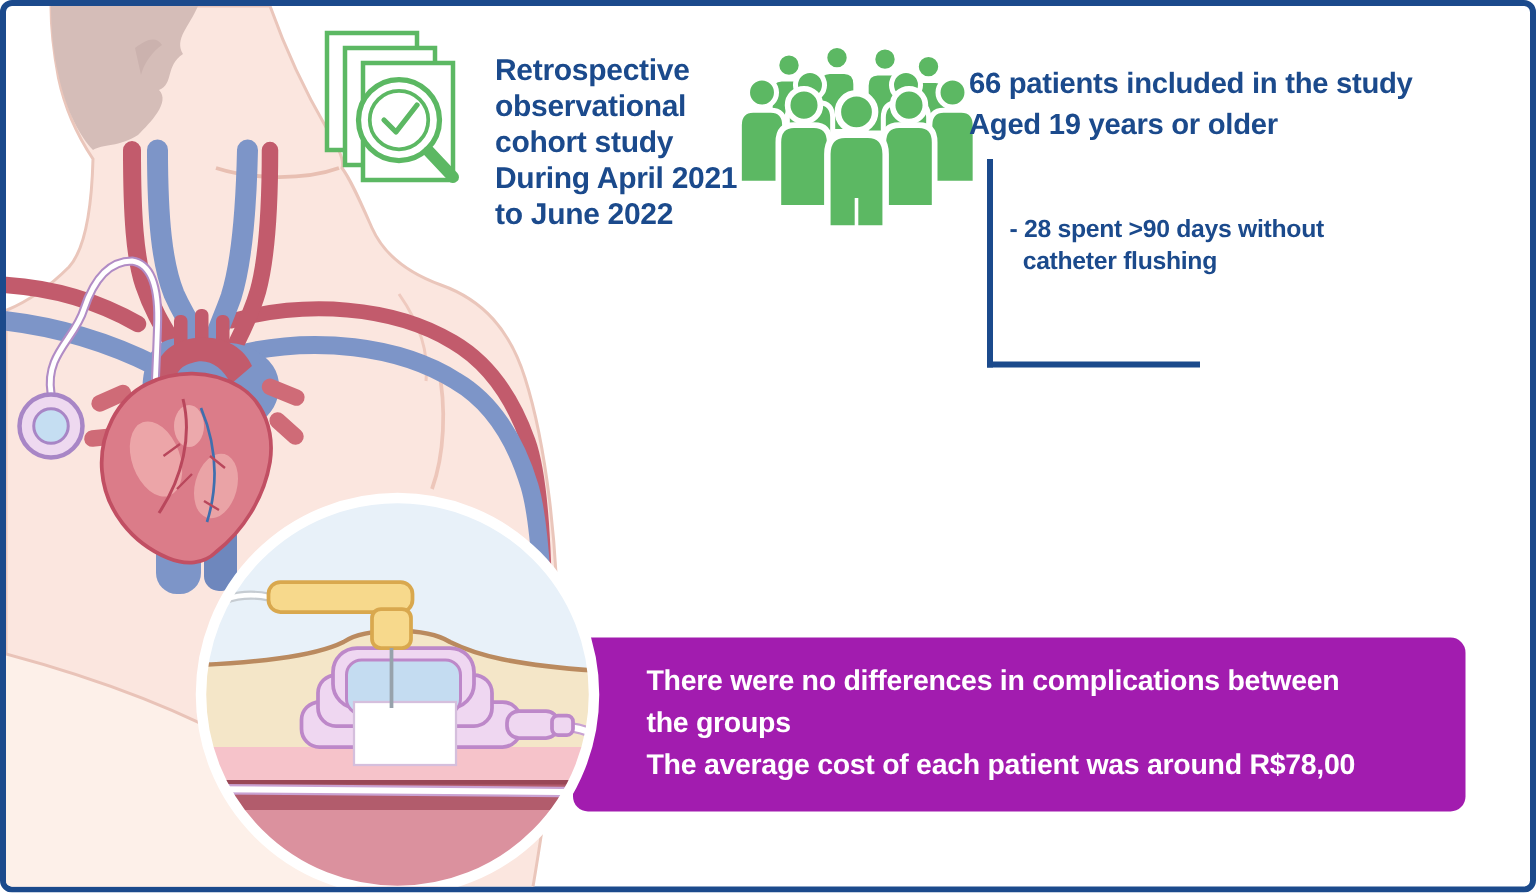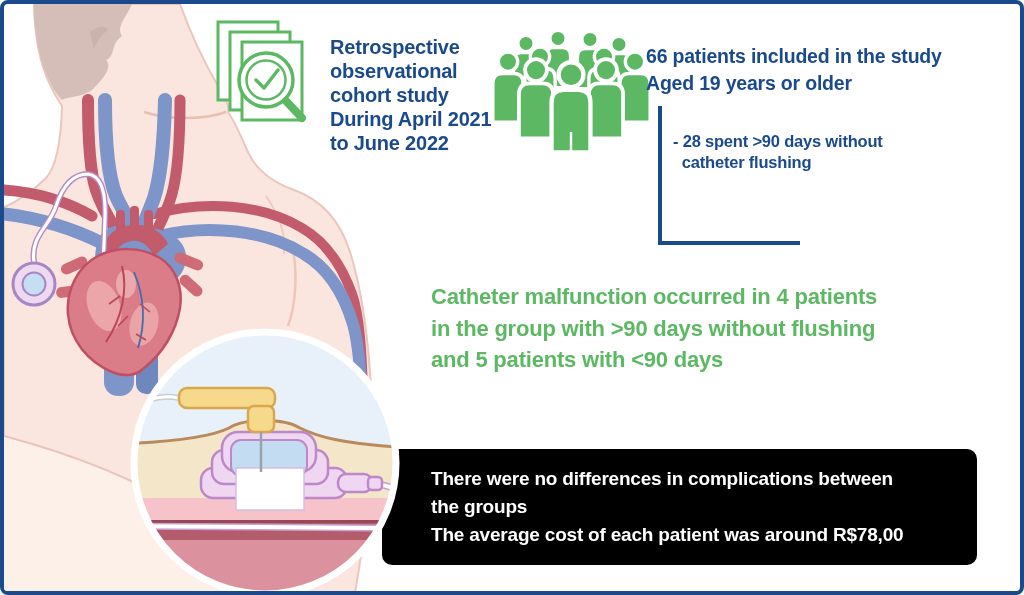--- a/index.html
+++ b/index.html
@@ -23,32 +23,31 @@
     z-index:4;
   }
   .bracket{
     left:654px;top:102px;width:138px;height:135px;
     border-left:4px solid #1b4a8c;border-bottom:4px solid #1b4a8c;
     z-index:3;
   }
   .bullets{left:669px;top:127px;width:340px;z-index:4;}
   .bullet{
     font-size:16.5px;line-height:21px;font-weight:700;color:#1b4a8c;
-    letter-spacing:-0.2px;margin:0 0 9px 0;
+    letter-spacing:-0.2px;margin:12px 0 9px 0;
   }
   .finding{
     left:427px;top:277px;width:575px;
     font-size:22px;line-height:31.5px;font-weight:700;color:#5cb863;
     letter-spacing:-0.2px;z-index:4;
   }
   .greenbox{
     left:378px;top:421px;width:595px;height:116px;box-sizing:border-box;
-    background:#000000;border-radius:10px;z-index:2;
+    background:#a21caf;border-radius:10px;z-index:2;
     padding:16px 20px 0 49px;
-    margin-top:24px;
   }
   .greenbox-text{
     font-size:19px;line-height:28px;font-weight:700;color:#ffffff;
     letter-spacing:-0.2px;
   }
   .torso-art{left:0;top:0;width:460px;height:595px;z-index:1;}
   .doc-icon{left:212px;top:14px;width:100px;height:112px;z-index:4;}
   .people-icon{left:488px;top:16px;width:160px;height:134px;z-index:4;}
   .inset-circle{left:120px;top:318px;width:282px;height:282px;z-index:3;}
 </style>
@@ -173,23 +172,20 @@
   <div class="abs patients-headline navy pre">66 patients included in the study
 Aged 19 years or older</div>
 
   <div class="abs bracket"></div>
 
   <div class="abs bullets">
     <p class="bullet prew">- 28 spent &gt;90 days without
   catheter flushing</p>
   </div>
 
-  <div class="abs finding pre">Catheter malfunction occurred in 4 patients
-in the group with &gt;90 days without flushing
-and 5 patients with &lt;90 days</div>
 
   <div class="abs greenbox">
     <div class="greenbox-text pre">There were no differences in complications between
 the groups
 The average cost of each patient was around R$78,00</div>
   </div>
 
   <svg class="abs inset-circle" viewBox="0 0 282 282" aria-hidden="true">
     <defs>
       <clipPath id="cc">

